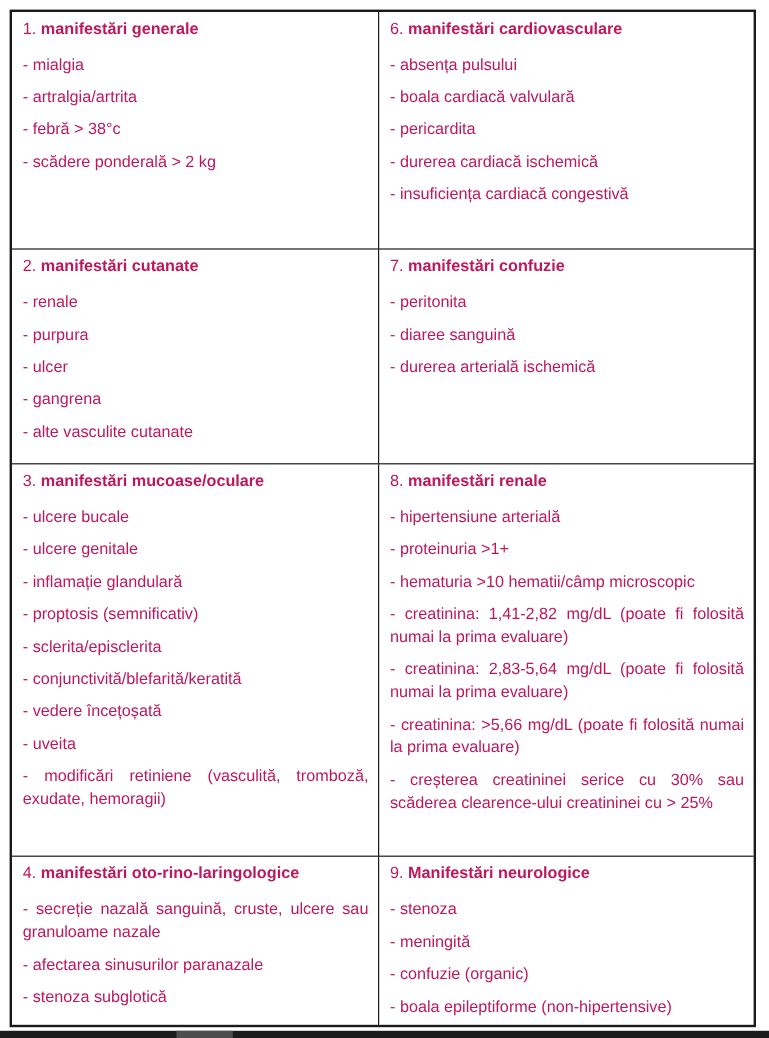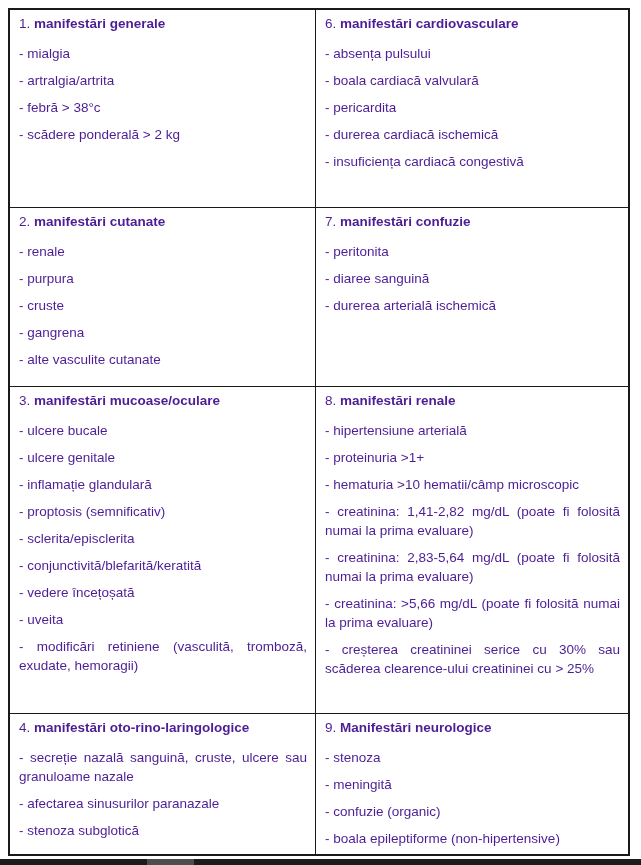--- a/index.html
+++ b/index.html
@@ -8,21 +8,21 @@
     background: #ffffff;
   }
   .page {
     position: relative;
     width: 641px;
     height: 865px;
     overflow: hidden;
     background: #ffffff;
     font-family: "Liberation Sans", "DejaVu Sans", sans-serif;
     font-size: 13.5px;
-    color: #4c1d95;
+    color: #be185d;
   }
   .doc-table {
     position: absolute;
     left: 8px;
     top: 8px;
     width: 618px;
     height: 844px;
     border: 2px solid #1a1a1a;
     display: grid;
     grid-template-columns: 306px 1fr;
@@ -90,21 +90,21 @@
           <p class="item">- durerea cardiacă ischemică</p>
           <p class="item">- insuficiența cardiacă congestivă</p>
         </div>
     </div>
 
     <div class="cell b-right b-bottom">
       <p class="title"><span class="num">2.</span> <span class="bold">manifestări cutanate</span></p>
       <div>
           <p class="item">- renale</p>
           <p class="item">- purpura</p>
-          <p class="item">- cruste</p>
+          <p class="item">- ulcer</p>
           <p class="item">- gangrena</p>
           <p class="item">- alte vasculite cutanate</p>
         </div>
     </div>
 
     <div class="cell b-bottom">
       <p class="title"><span class="num">7.</span> <span class="bold">manifestări confuzie</span></p>
       <div>
           <p class="item">- peritonita</p>
           <p class="item">- diaree sanguină</p>

